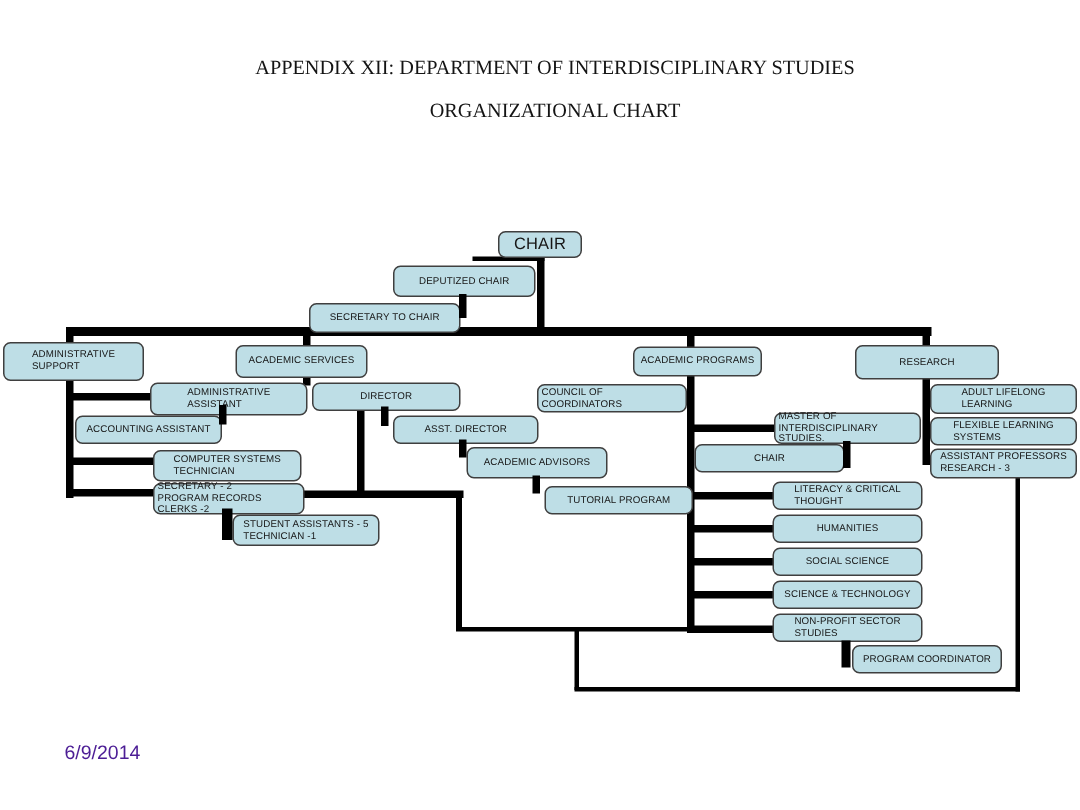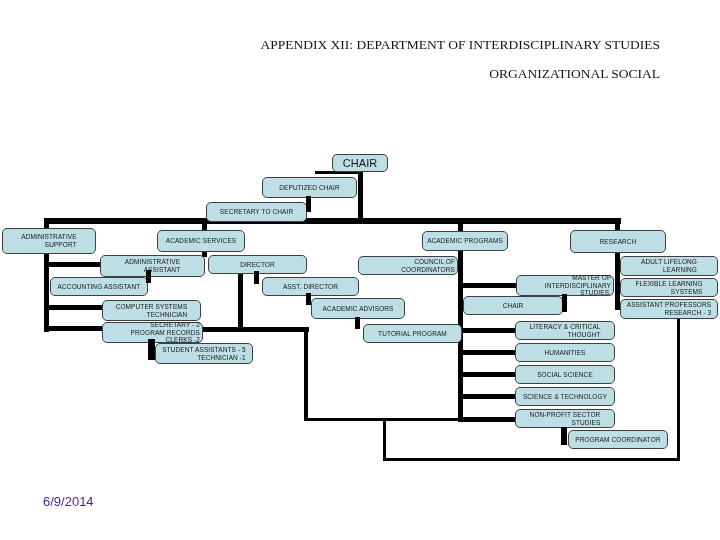--- a/index.html
+++ b/index.html
@@ -1,49 +1,49 @@
 <!DOCTYPE html>
 <html style="--box-fill: #bedee6; --box-border: #3f3f3f; --box-text: #161616; --line-color: #000000;"><head>
 <meta charset="utf-8">
 <style>
   html,body{margin:0;padding:0;background:#ffffff;}
   .slide{
     position:relative;width:720px;height:540px;background:#ffffff;
     font-family:"Liberation Sans",sans-serif;overflow:hidden;
   }
   .title-block{
-    position:absolute;left:80px;top:37px;width:580px;text-align:right;
+    position:absolute;left:80px;top:37px;width:580px;text-align:center;
     font-family:"Liberation Serif",serif;color:#141414;font-size:13.5px;
   }
   .title-line2{margin-top:13px;}
   .node{
     position:absolute;box-sizing:border-box;
     background:var(--box-fill,#bedee6);
     border:1px solid var(--box-border,#3f3f3f);
     border-radius:5px;
     display:flex;align-items:center;justify-content:center;
-    text-align:right;font-size:6.5px;line-height:1.18;
+    text-align:left;font-size:6.5px;line-height:1.18;
     color:var(--box-text,#161616);
     white-space:pre-line;z-index:2;padding:1px 2px;
     letter-spacing:0.1px;
   }
   .line{position:absolute;background:var(--line-color,#000000);z-index:1;}
   .line.above{z-index:3;}
   .footer-date{
     position:absolute;left:43px;top:494px;font-size:13px;color:#4c1d95;
     font-family:"Liberation Sans",sans-serif;
   }
 </style>
 </head>
 <body>
 
 <div class="slide">
   <div class="title-block">
     <div class="title-line1">APPENDIX XII: DEPARTMENT OF INTERDISCIPLINARY STUDIES</div>
-    <div class="title-line2">ORGANIZATIONAL SOCIAL</div>
+    <div class="title-line2">ORGANIZATIONAL CHART</div>
   </div>
 
   <div>
     <div id="org-lines">
         <div class="line" style="left: 358px; top: 170px; width: 5px; height: 50px;"></div>
         <div class="line" style="left: 315px; top: 171px; width: 48px; height: 3px;"></div>
         <div class="line" style="left: 44px; top: 218px; width: 577px; height: 6px;"></div>
         <div class="line above" style="left: 306px; top: 196px; width: 5px; height: 16px;"></div>
         <div class="line" style="left: 44px; top: 222px; width: 5px; height: 110px;"></div>
         <div class="line" style="left: 47px; top: 262px; width: 55px; height: 5px;"></div>

